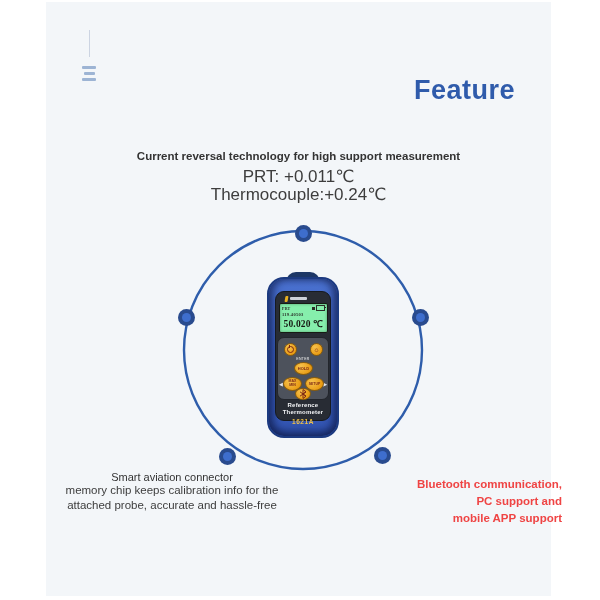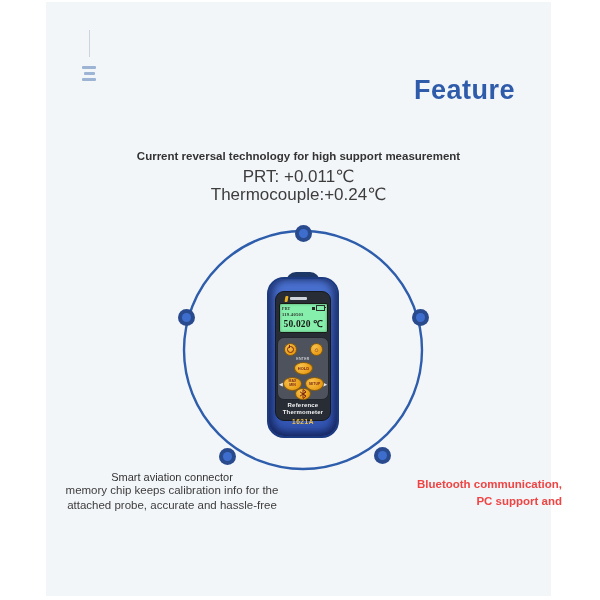--- a/index.html
+++ b/index.html
@@ -164,13 +164,14 @@
 
 <div class="abs bl-text">
   <div class="head">Smart aviation connector</div>
   <div class="ln">memory chip keeps calibration info for the</div>
   <div class="ln">attached probe, accurate and hassle-free</div>
 </div>
 
 <div class="abs br-text">
   <div class="ln">Bluetooth communication,</div>
   <div class="ln">PC support and</div>
+  <div class="ln">mobile APP support</div>
 </div>
 
 </body></html>

